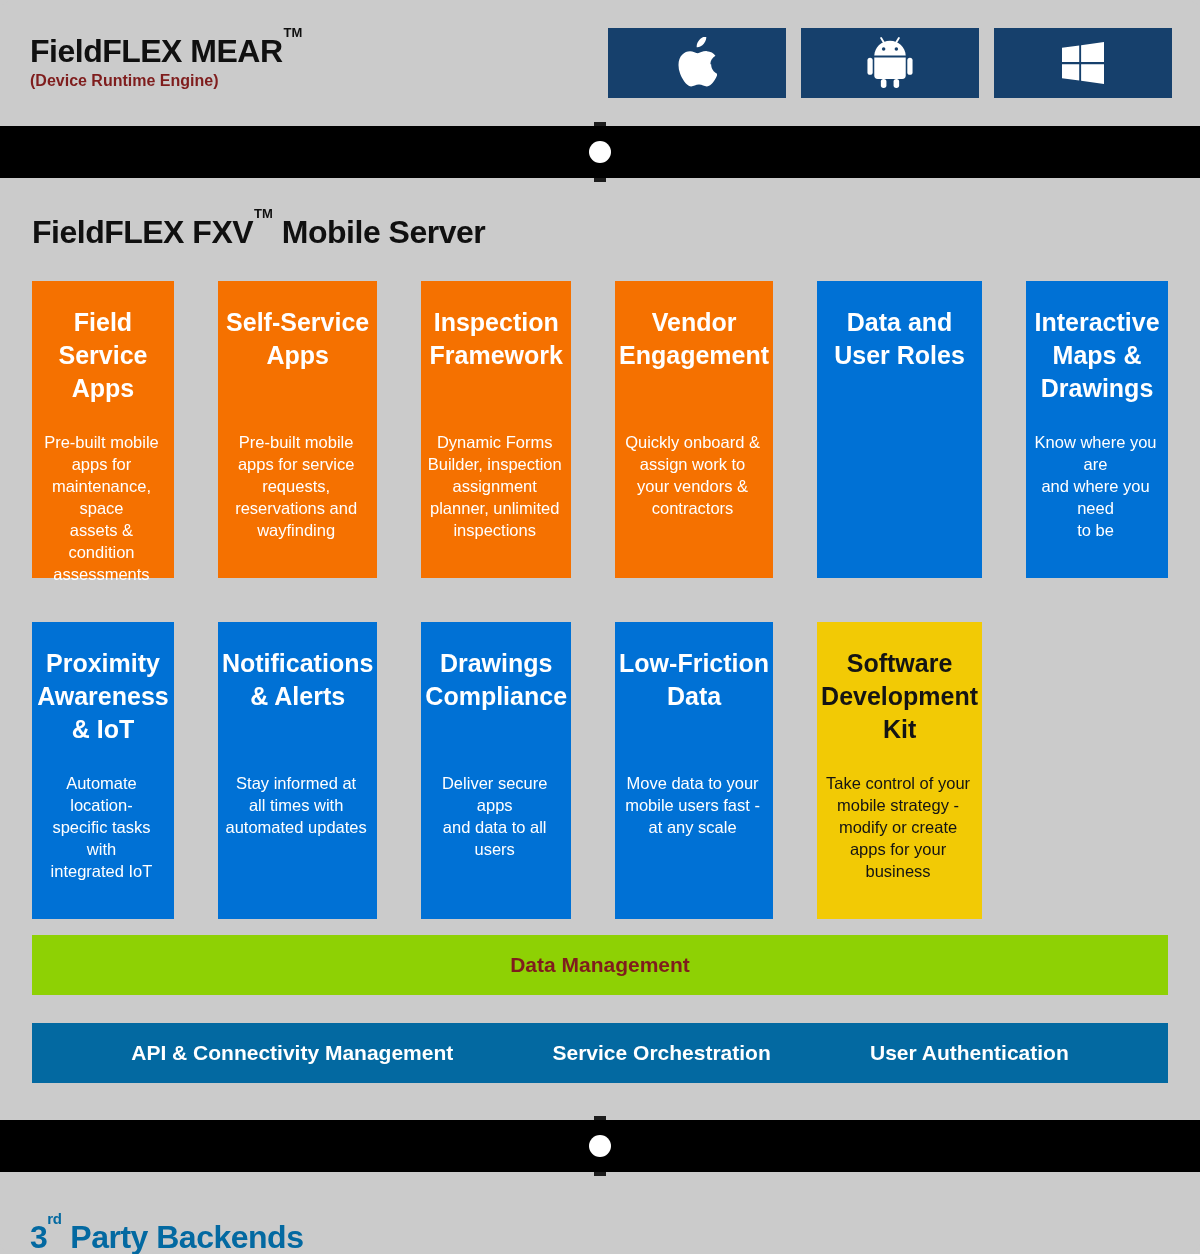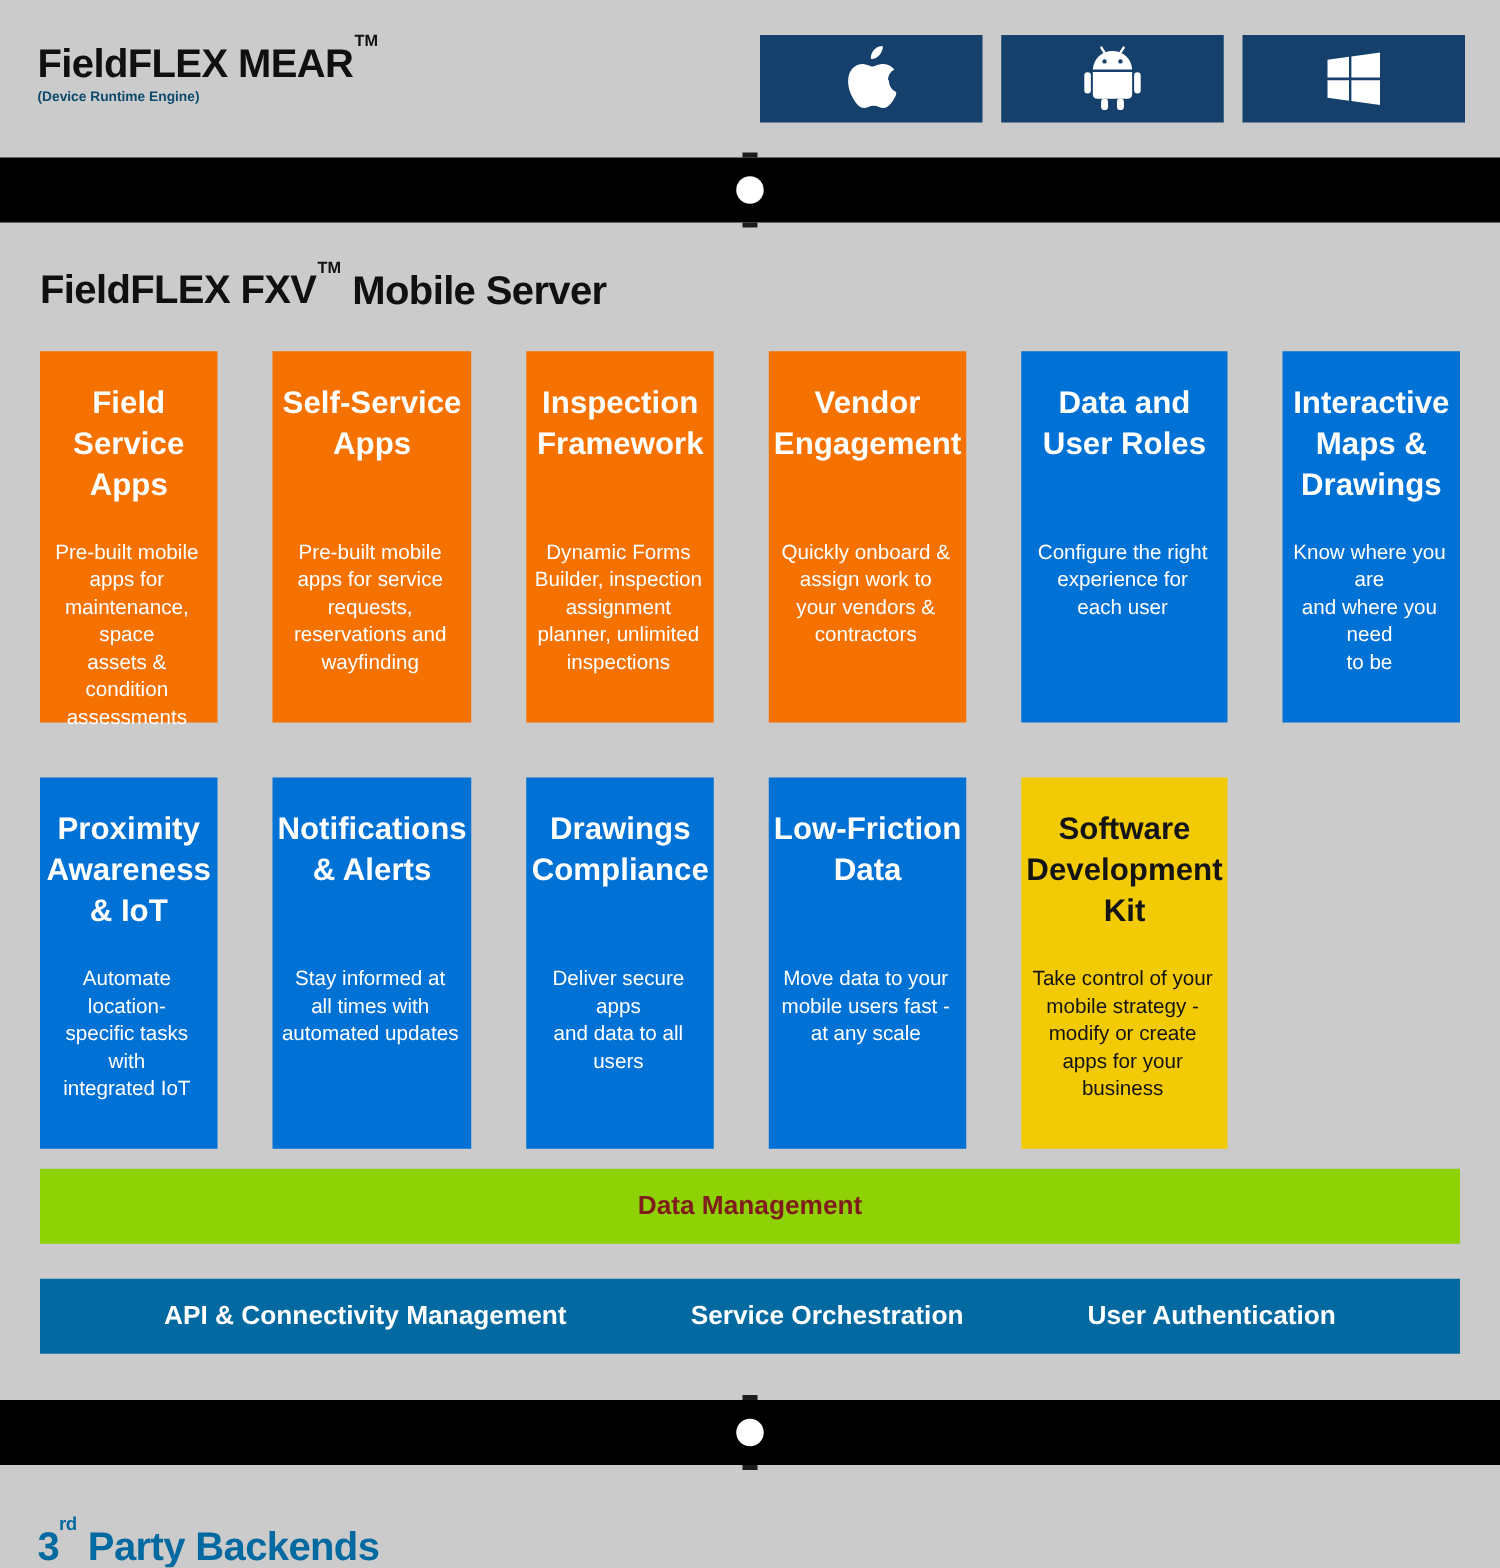--- a/index.html
+++ b/index.html
@@ -9,21 +9,21 @@
     font-family:"Liberation Sans", sans-serif;
     -webkit-font-smoothing:antialiased;
   }
   .page { width:1200px; height:1254px; position:relative; background:#cbcbcb; overflow:hidden;border-radius:13px; }
 
   
   .device-section { height:126px; position:relative; }
   .device-title-block { position:absolute; left:30px; top:28px; }
   .device-title { font-size:32px; font-weight:bold; color:#101010; margin:0; line-height:36px; letter-spacing:-0.5px; }
   .tm { font-size:13px; font-weight:bold; position:relative; top:-13px; margin-left:1px; letter-spacing:0; }
-  .device-subtitle { font-size:11px; font-weight:bold; color:#0c4a6e; margin-top:3px; }
+  .device-subtitle { font-size:16px; font-weight:bold; color:#7f1d1d; margin-top:3px; }
   .platform-row { position:absolute; left:608px; top:28px; display:flex; gap:15px; }
   .platform-box { width:178px; height:70px; background:#16406c; display:flex; align-items:center; justify-content:center; }
 
   
   .connector { height:52px; background:#000; position:relative; }
   .connector .dot {
     position:absolute; left:50%; top:50%; width:22px; height:22px;
     margin:-11px 0 0 -11px; border-radius:50%; background:#fff;
   }
   .connector .tick { position:absolute; left:50%; margin-left:-6px; width:12px; height:4px; background:#1c1c1c; }
@@ -154,23 +154,20 @@
     <div class="card-body">Quickly onboard &amp;
 assign work to
 your vendors &amp;
 contractors</div>
   </div>
 
 
   <div class="card blue">
     <div class="card-title">Data and
 User Roles</div>
-    <div class="card-body">Configure the right
-experience for
-each user</div>
   </div>
 
   <div class="card blue">
     <div class="card-title">Interactive
 Maps &amp;
 Drawings</div>
     <div class="card-body">Know where you are
 and where you need
 to be</div>
   </div>

